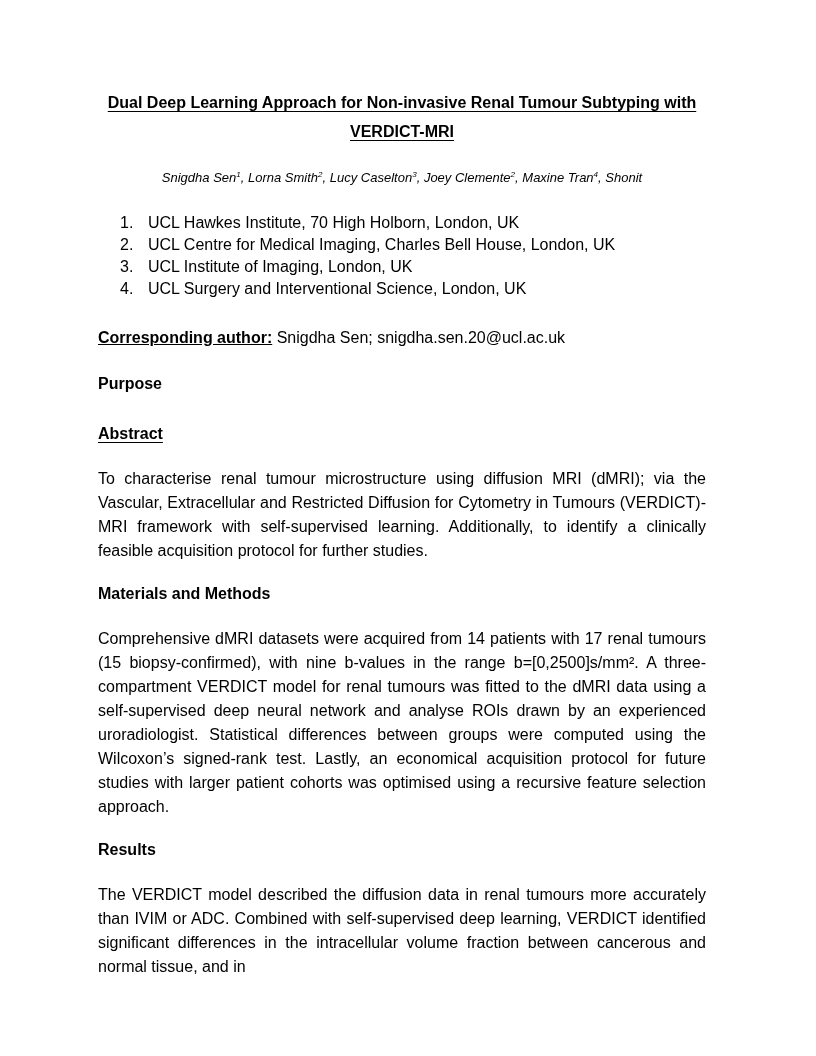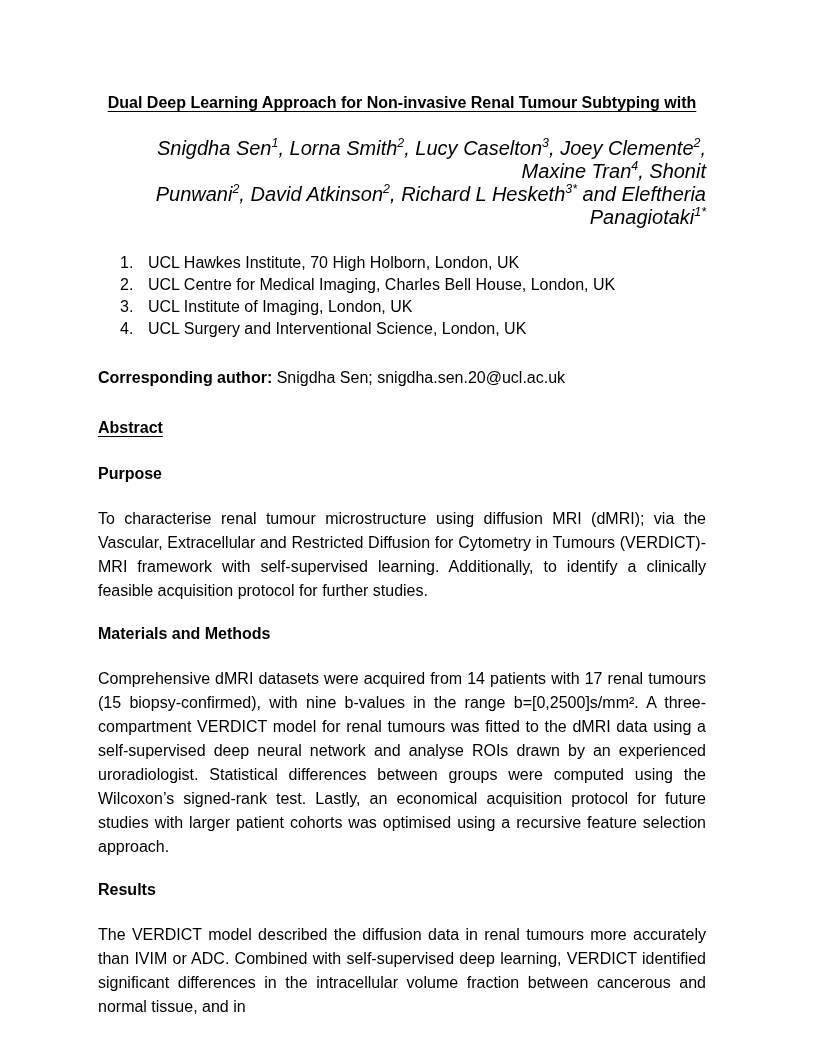--- a/index.html
+++ b/index.html
@@ -25,23 +25,23 @@
     font-weight: bold;
     font-size: 16px;
     line-height: 29px;
   }
   .title .tline {
     text-decoration: underline;
     text-underline-offset: 3px;
   }
   .authors {
     margin-top: 20px;
-    text-align: right;
+    text-align: center;
     font-style: italic;
-    font-size: 20px;
+    font-size: 13px;
     line-height: 23px;
   }
   sup {
     font-size: 0.62em;
     line-height: 0;
     vertical-align: super;
   }
   .affiliations {
     margin-top: 23px;
     padding-left: 22px;
@@ -51,21 +51,21 @@
     display: flex;
   }
   .affil-num {
     width: 28px;
     flex: 0 0 28px;
   }
   .corresponding {
     margin-top: 27px;
     line-height: 22px;
   }
-  .corresponding .label { font-weight: bold; }
+  .corresponding .label { font-weight: bold; text-decoration: underline; }
   .sec-heading {
     font-weight: bold;
     line-height: 22px;
   }
   .underlined {
     text-decoration: underline;
     text-underline-offset: 3px;
   }
   .h-abstract { margin-top: 28px; }
   .h-purpose  { margin-top: 24px; }
@@ -77,25 +77,25 @@
     line-height: 24px;
   }
 </style>
 </head>
 <body>
 
 <div class="page">
 
   <div class="title">
     <div><span class="tline">Dual Deep Learning Approach for Non-invasive Renal Tumour Subtyping with</span></div>
+    <div><span class="tline">VERDICT-MRI</span></div>
   </div>
 
   <div class="authors">
     <div>Snigdha Sen<sup>1</sup>, Lorna Smith<sup>2</sup>, Lucy Caselton<sup>3</sup>, Joey Clemente<sup>2</sup>, Maxine Tran<sup>4</sup>, Shonit</div>
-    <div>Punwani<sup>2</sup>, David Atkinson<sup>2</sup>, Richard L Hesketh<sup>3*</sup> and Eleftheria Panagiotaki<sup>1*</sup></div>
   </div>
 
   <div class="affiliations">
     <div class="affil-item">
       <span class="affil-num">1.</span>
       <span>UCL Hawkes Institute, 70 High Holborn, London, UK</span>
     </div>
     <div class="affil-item">
       <span class="affil-num">2.</span>
       <span>UCL Centre for Medical Imaging, Charles Bell House, London, UK</span>
@@ -107,25 +107,25 @@
     <div class="affil-item">
       <span class="affil-num">4.</span>
       <span>UCL Surgery and Interventional Science, London, UK</span>
     </div>
   </div>
 
   <div class="corresponding">
     <span class="label">Corresponding author:</span><span> Snigdha Sen; snigdha.sen.20@ucl.ac.uk</span>
   </div>
 
+  <div class="sec-heading h-purpose">Purpose</div>
+
   <div class="sec-heading h-abstract">
     <span class="underlined">Abstract</span>
   </div>
-
-  <div class="sec-heading h-purpose">Purpose</div>
   <div class="para">To characterise renal tumour microstructure using diffusion MRI (dMRI); via the Vascular, Extracellular and Restricted Diffusion for Cytometry in Tumours (VERDICT)-MRI framework with self-supervised learning. Additionally, to identify a clinically feasible acquisition protocol for further studies.</div>
 
   <div class="sec-heading h-methods">Materials and Methods</div>
   <div class="para">Comprehensive dMRI datasets were acquired from 14 patients with 17 renal tumours (15 biopsy-confirmed), with nine b-values in the range b=[0,2500]s/mm². A three-compartment VERDICT model for renal tumours was fitted to the dMRI data using a self-supervised deep neural network and analyse ROIs drawn by an experienced uroradiologist. Statistical differences between groups were computed using the Wilcoxon’s signed-rank test. Lastly, an economical acquisition protocol for future studies with larger patient cohorts was optimised using a recursive feature selection approach.</div>
 
   <div class="sec-heading h-results">Results</div>
   <div class="para">The VERDICT model described the diffusion data in renal tumours more accurately than IVIM or ADC. Combined with self-supervised deep learning, VERDICT identified significant differences in the intracellular volume fraction between cancerous and normal tissue, and in</div>
 
 </div>
 

